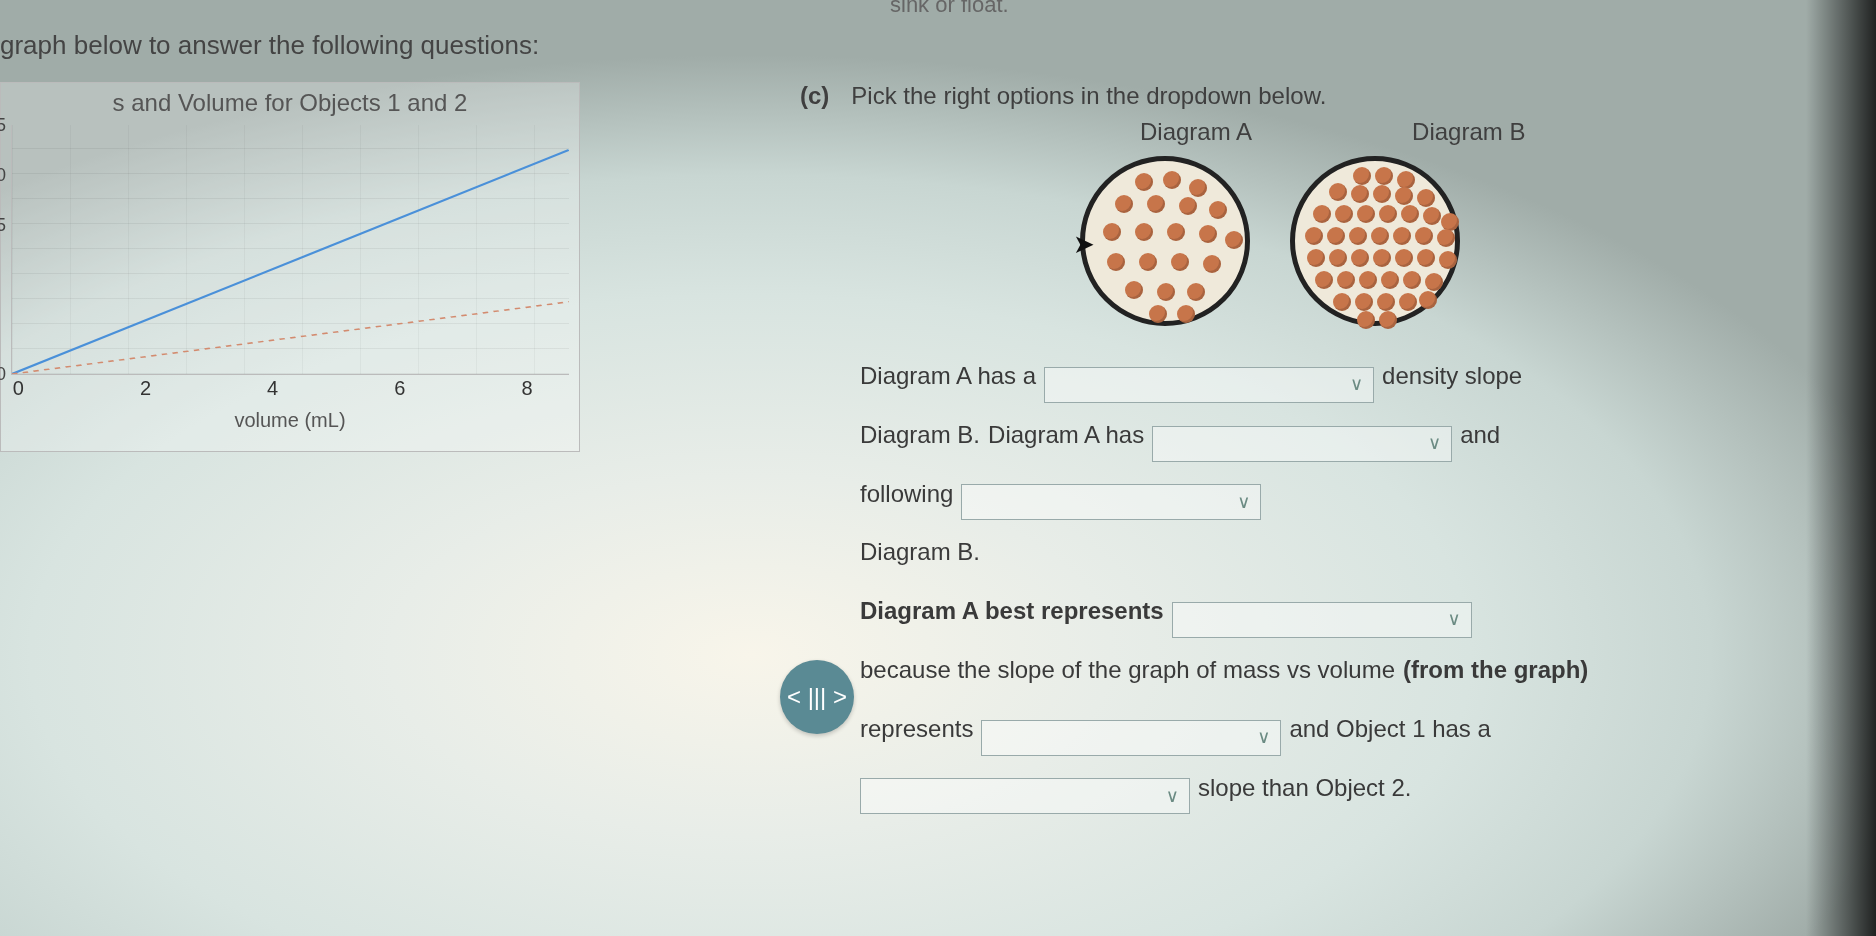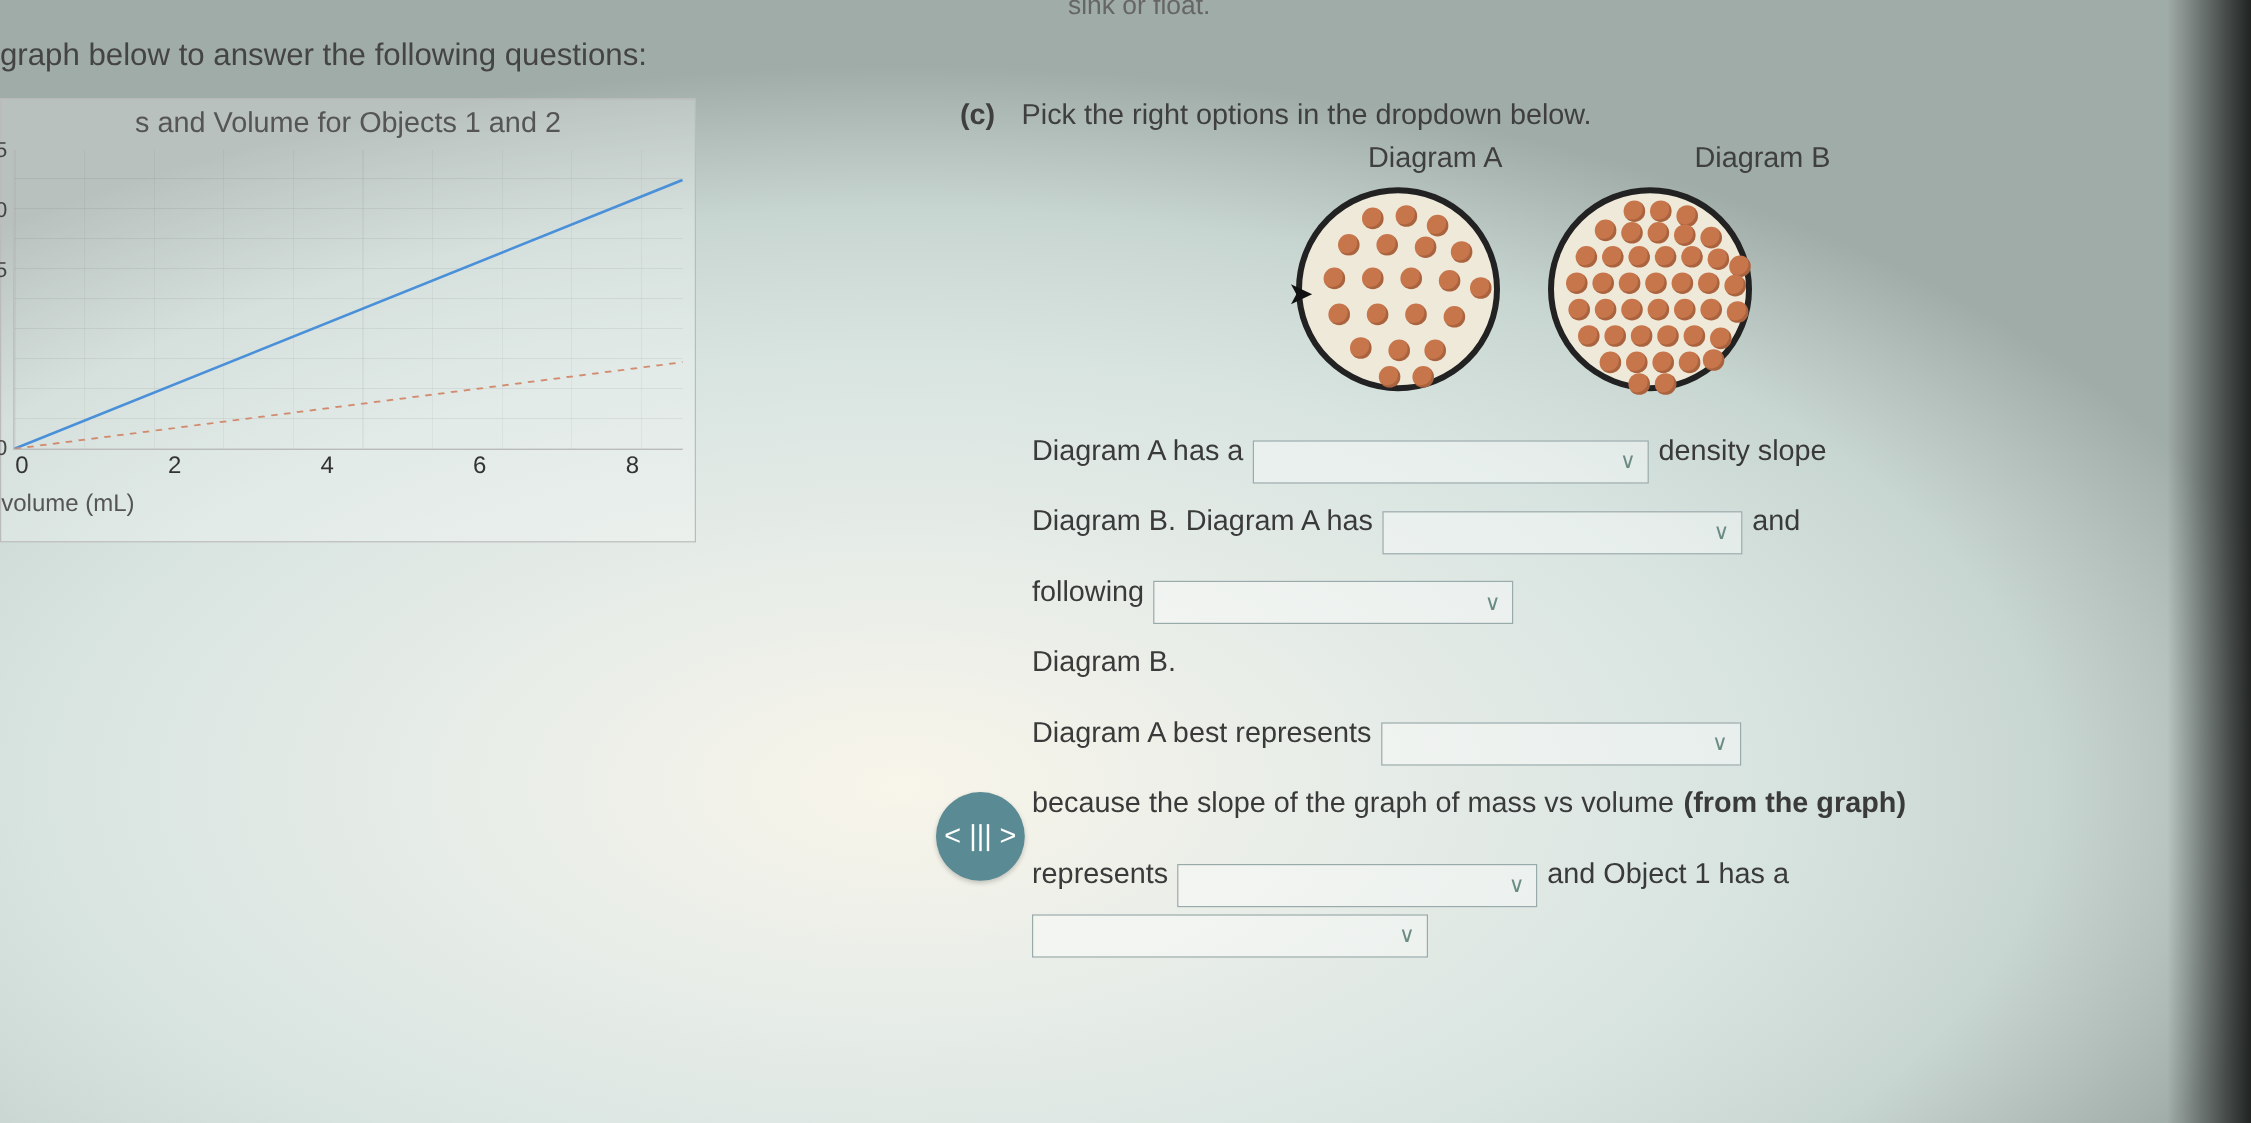--- a/index.html
+++ b/index.html
@@ -50,21 +50,21 @@
       repeating-linear-gradient(to top, rgba(0,0,0,0.06) 0 1px, transparent 1px 25px),
       repeating-linear-gradient(to right, rgba(0,0,0,0.04) 0 1px, transparent 1px 58px);
   }
   .obj1 {
     position: absolute; left: 0; bottom: 0; width: 100%; height: 100%;
   }
   .y-tick { position: absolute; left: -16px; font-size: 18px; color: #444; transform: translateY(50%); }
   .y5 { bottom: 100%; } .y0a { bottom: 80%; } .y5b { bottom: 60%; } .y0b { bottom: 0; left:-16px;}
   .x-labels { position: relative; height: 28px; font-size: 20px; color: #333; }
   .x-labels span { position: absolute; top: 2px; transform: translateX(-50%); }
-  .xlab { font-size: 20px; color: #555; padding-top: 6px; }
+  .xlab { text-align: center; font-size: 20px; color: #555; padding-top: 6px; }
 
   
   .section-c {
     position: absolute; top: 82px; left: 800px; right: 90px;
     font-size: 24px; color: #3f3f3f;
   }
   .c-row { display: flex; gap: 22px; align-items: flex-start; }
   .c-tag { font-weight: 600; }
   .diag-labels {
     display: flex; gap: 160px; margin: 8px 0 10px 340px; font-size: 24px;
@@ -235,39 +235,40 @@
     <div class="line">
       <span>following</span>
       <span class="dropdown wide">
           <span class="chev">∨</span>
         </span>
     </div>
     <div class="line">
       <span>Diagram B.</span>
     </div>
     <div class="line">
-      <span style="font-weight:400">Diagram A best represents</span>
+      <span style="font-weight:700">Diagram A best represents</span>
       <span class="dropdown wide">
           <span class="chev">∨</span>
         </span>
     </div>
     <div class="line">
       <span>because the  slope of the graph of mass vs volume</span>
       <span style="font-weight:600">(from the graph)</span>
     </div>
     <div class="line">
       <span>represents</span>
       <span class="dropdown wide">
           <span class="chev">∨</span>
         </span>
       <span>and Object 1 has a</span>
     </div>
     <div class="line">
       <span class="dropdown xwide">
           <span class="chev">∨</span>
         </span>
+      <span>slope than Object 2.</span>
     </div>
   </div>
 
   <div class="nav-pill">
     <span>&lt; ||| &gt;</span>
   </div>
 </div>
 
 </body></html>

